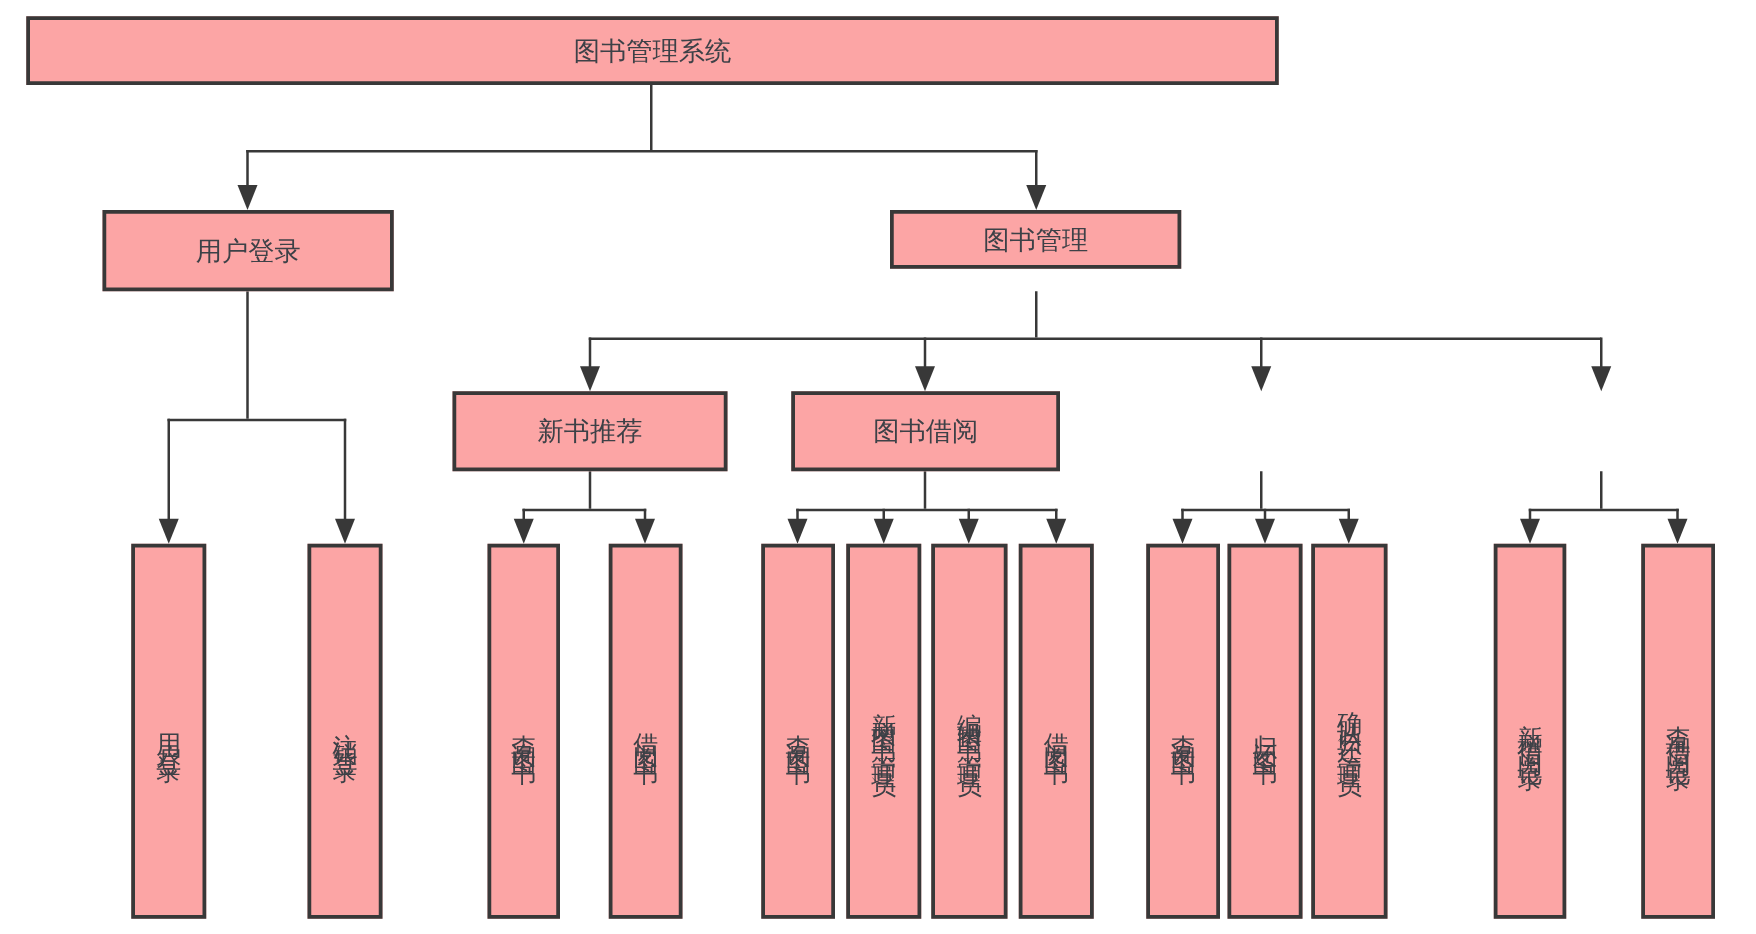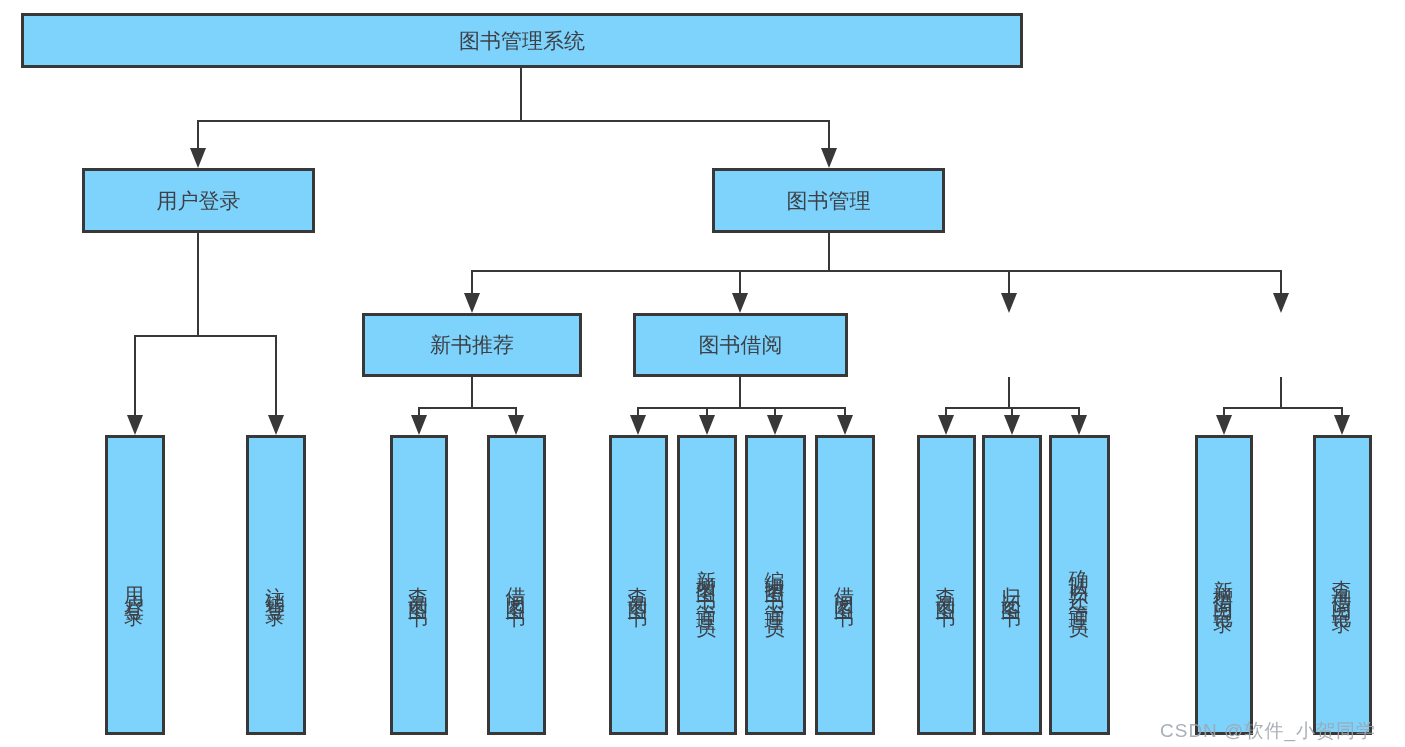--- a/index.html
+++ b/index.html
@@ -5,21 +5,21 @@
   html,body{margin:0;padding:0;background:#ffffff;}
   #canvas{
     position:relative;
     width:1405px;height:747px;
     background:#ffffff;
     font-family:"Liberation Sans","DejaVu Sans",sans-serif;
     overflow:hidden;
   }
   .box{
     position:absolute;
-    background:#7dd3fc;
+    background:#fca5a5;
     border:3px solid #383838;
     box-sizing:border-box;
     display:flex;
     align-items:center;
     justify-content:center;
     color:#3d4147;
     font-size:21px;
     z-index:2;
   }
   .box .lbl{white-space:nowrap;}
@@ -57,21 +57,21 @@
 
 <div id="canvas">
 
   <div class="box" style="left:21px;top:13px;width:1002px;height:55px;">
     <span class="lbl">图书管理系统</span>
   </div>
 
   <div class="box" style="left:82px;top:168px;width:233px;height:65px;">
     <span class="lbl">用户登录</span>
   </div>
-  <div class="box" style="left:712px;top:168px;width:233px;height:65px;">
+  <div class="box" style="left:712px;top:168px;width:233px;height:47px;">
     <span class="lbl">图书管理</span>
   </div>
 
   <div class="box" style="left:633px;top:313px;width:215px;height:64px;">
     <span class="lbl">图书借阅</span>
   </div>
   <div class="box" style="left:362px;top:313px;width:220px;height:64px;">
     <span class="lbl">新书推荐</span>
   </div>
 
@@ -171,15 +171,14 @@
   <div class="vline" style="left:1078px;top:407px;height:10px;"></div>
   <div class="arrow" style="left:1071px;top:415px;"></div>
 
   <div class="vline" style="left:1280px;top:377px;height:30px;"></div>
   <div class="hline" style="left:1223px;top:407px;width:120px;"></div>
   <div class="vline" style="left:1223px;top:407px;height:10px;"></div>
   <div class="arrow" style="left:1216px;top:415px;"></div>
   <div class="vline" style="left:1341px;top:407px;height:10px;"></div>
   <div class="arrow" style="left:1334px;top:415px;"></div>
 
-  <div class="watermark">CSDN @软件_小贺同学</div>
 
 </div>
 
 </body></html>

